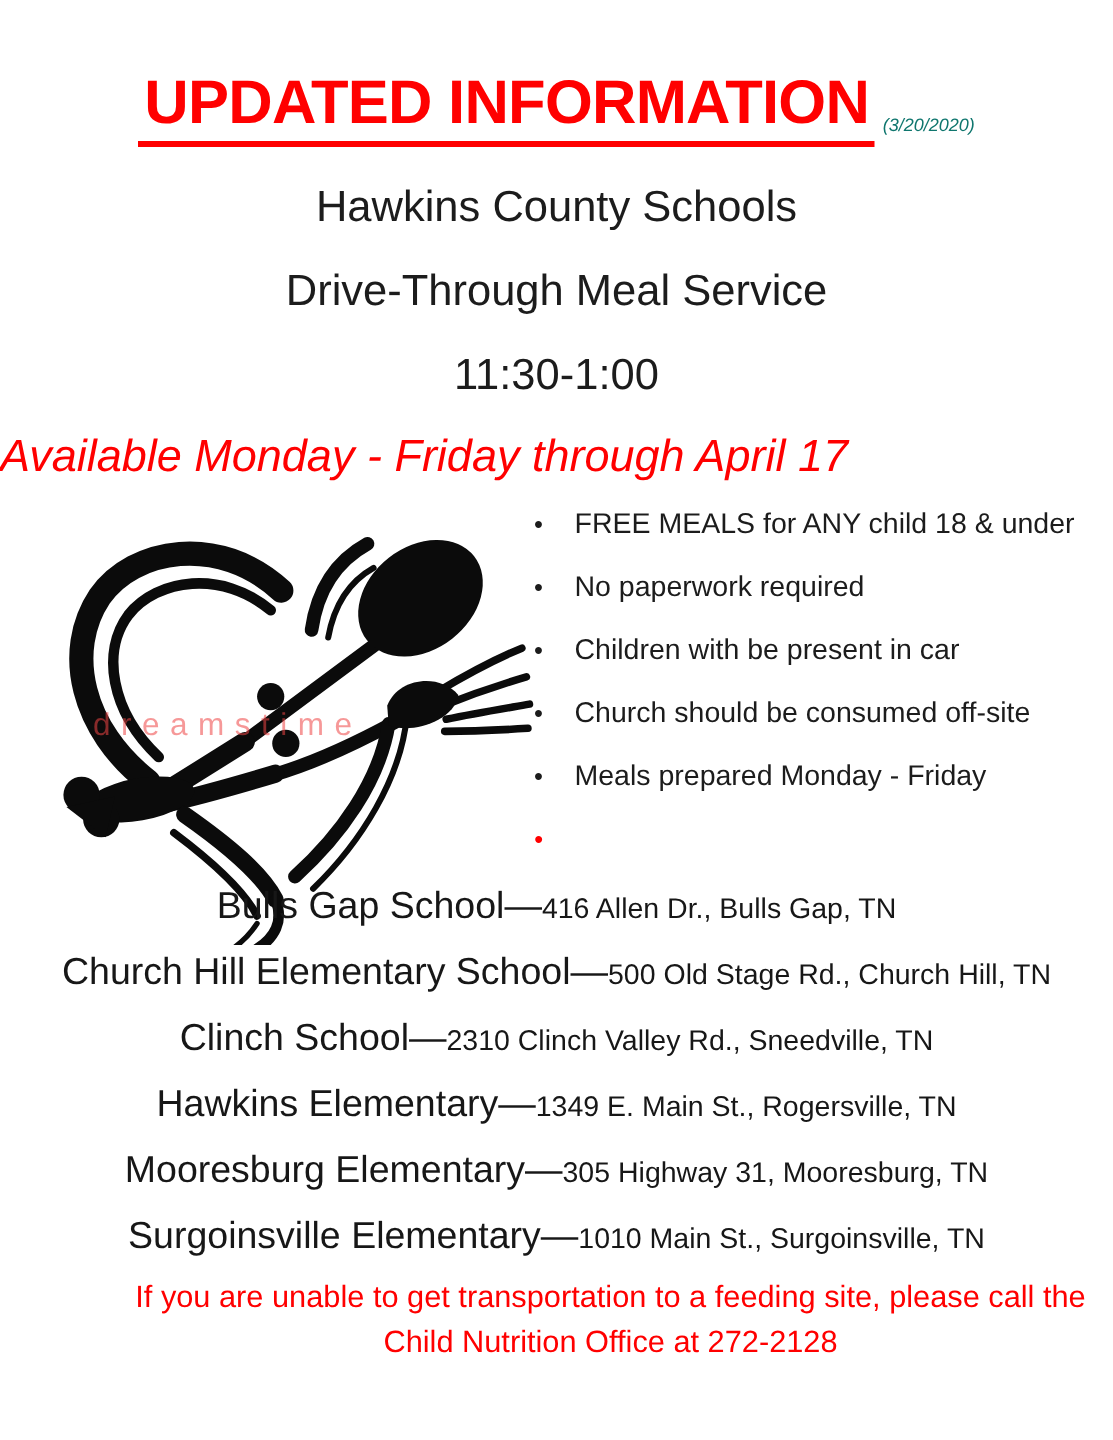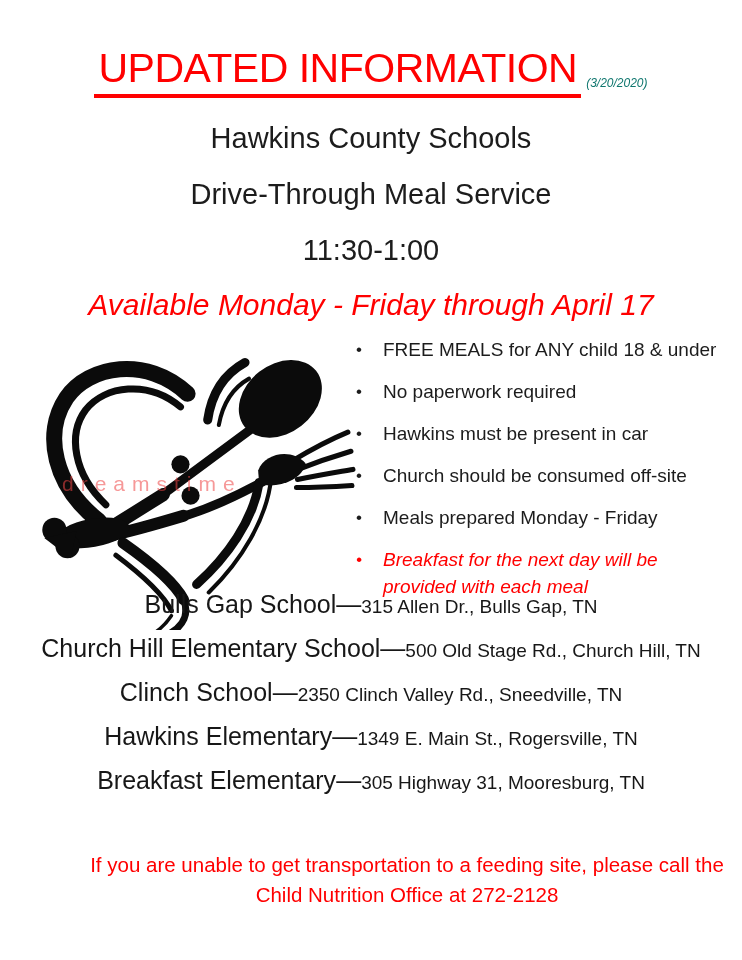--- a/index.html
+++ b/index.html
@@ -1,29 +1,29 @@
 <!DOCTYPE html>
 <html><head>
 <meta charset="utf-8">
 <style>
   html,body{margin:0;padding:0;background:#ffffff;}
   body{font-family:"Liberation Sans", sans-serif; color:#1f1f1f;}
   .flyer{position:relative;width:742px;height:960px;background:#ffffff;overflow:hidden;margin:0 auto;}
 
   
   .title-row{position:absolute;top:46px;left:0;width:742px;display:flex;justify-content:center;align-items:flex-end;}
-  .main-title{color:#ff0000;font-size:41px;font-weight:400;letter-spacing:-0.5px;border-bottom:4px solid #ff0000;padding:0 4px 3px 4px;line-height:1.1;}
+  .main-title{color:#ff0000;font-size:41px;font-weight:700;letter-spacing:-0.5px;border-bottom:4px solid #ff0000;padding:0 4px 3px 4px;line-height:1.1;}
   .date-note{color:#0f766e;font-size:12px;font-style:italic;margin-left:5px;margin-bottom:8px;}
 
   
   .subtitle{position:absolute;left:0;width:742px;text-align:center;font-size:29px;color:#1c1c1c;}
   .sub1{top:122px;}
   .sub2{top:178px;}
   .sub3{top:234px;}
-  .availability{position:absolute;top:288px;left:0;width:742px;text-align:center;font-size:30px;font-style:italic;color:#ff0000;}
+  .availability{position:absolute;top:288px;left:0;width:742px;font-size:30px;font-style:italic;color:#ff0000;}
 
   
   .logo-wrap{position:absolute;left:10px;top:330px;width:348px;height:300px;}
   .logo-wrap svg{display:block;width:100%;height:100%;}
   .watermark{position:absolute;left:52px;top:142px;color:#ef4444;opacity:.55;font-size:21px;letter-spacing:7px;pointer-events:none;}
 
   
   .bullets{position:absolute;left:356px;top:336px;width:366px;}
   .bullet{display:flex;margin-bottom:15px;font-size:19px;line-height:27px;color:#1c1c1c;}
   .bullet .dot{width:27px;flex:0 0 27px;text-align:left;font-size:17px;}
@@ -107,51 +107,53 @@
     <div class="bullet">
       <span class="dot">•</span>
       <span class="txt">FREE MEALS for ANY child 18 &amp; under</span>
     </div>
     <div class="bullet">
       <span class="dot">•</span>
       <span class="txt">No paperwork required</span>
     </div>
     <div class="bullet">
       <span class="dot">•</span>
-      <span class="txt">Hawkins must be present in car</span>
+      <span class="txt">Children with be present in car</span>
     </div>
     <div class="bullet">
       <span class="dot">•</span>
       <span class="txt">Church should be consumed off-site</span>
     </div>
     <div class="bullet">
       <span class="dot">•</span>
       <span class="txt">Meals prepared Monday - Friday</span>
     </div>
     <div class="bullet red">
       <span class="dot">•</span>
-      <span class="txt">Breakfast for the next day will be provided with each meal</span>
     </div>
   </div>
 
   <div class="schools">
     <div class="school-row">
-      <span class="school-name">Bulls Gap School</span><span class="school-dash">—</span><span class="school-addr">315 Allen Dr., Bulls Gap, TN</span>
+      <span class="school-name">Bulls Gap School</span><span class="school-dash">—</span><span class="school-addr">416 Allen Dr., Bulls Gap, TN</span>
     </div>
     <div class="school-row">
       <span class="school-name">Church Hill Elementary School</span><span class="school-dash">—</span><span class="school-addr">500 Old Stage Rd., Church Hill, TN</span>
     </div>
     <div class="school-row">
-      <span class="school-name">Clinch School</span><span class="school-dash">—</span><span class="school-addr">2350 Clinch Valley Rd., Sneedville, TN</span>
+      <span class="school-name">Clinch School</span><span class="school-dash">—</span><span class="school-addr">2310 Clinch Valley Rd., Sneedville, TN</span>
     </div>
     <div class="school-row">
       <span class="school-name">Hawkins Elementary</span><span class="school-dash">—</span><span class="school-addr">1349 E. Main St., Rogersville, TN</span>
     </div>
     <div class="school-row">
-      <span class="school-name">Breakfast Elementary</span><span class="school-dash">—</span><span class="school-addr">305 Highway 31, Mooresburg, TN</span>
+      <span class="school-name">Mooresburg Elementary</span><span class="school-dash">—</span><span class="school-addr">305 Highway 31, Mooresburg, TN</span>
+    </div>
+    <div class="school-row">
+      <span class="school-name">Surgoinsville Elementary</span><span class="school-dash">—</span><span class="school-addr">1010 Main St., Surgoinsville, TN</span>
     </div>
   </div>
 
   <div class="footer">
     <div>If you are unable to get transportation to a feeding site, please call the</div>
     <div>Child Nutrition Office at 272-2128</div>
   </div>
 
 </div>
 

